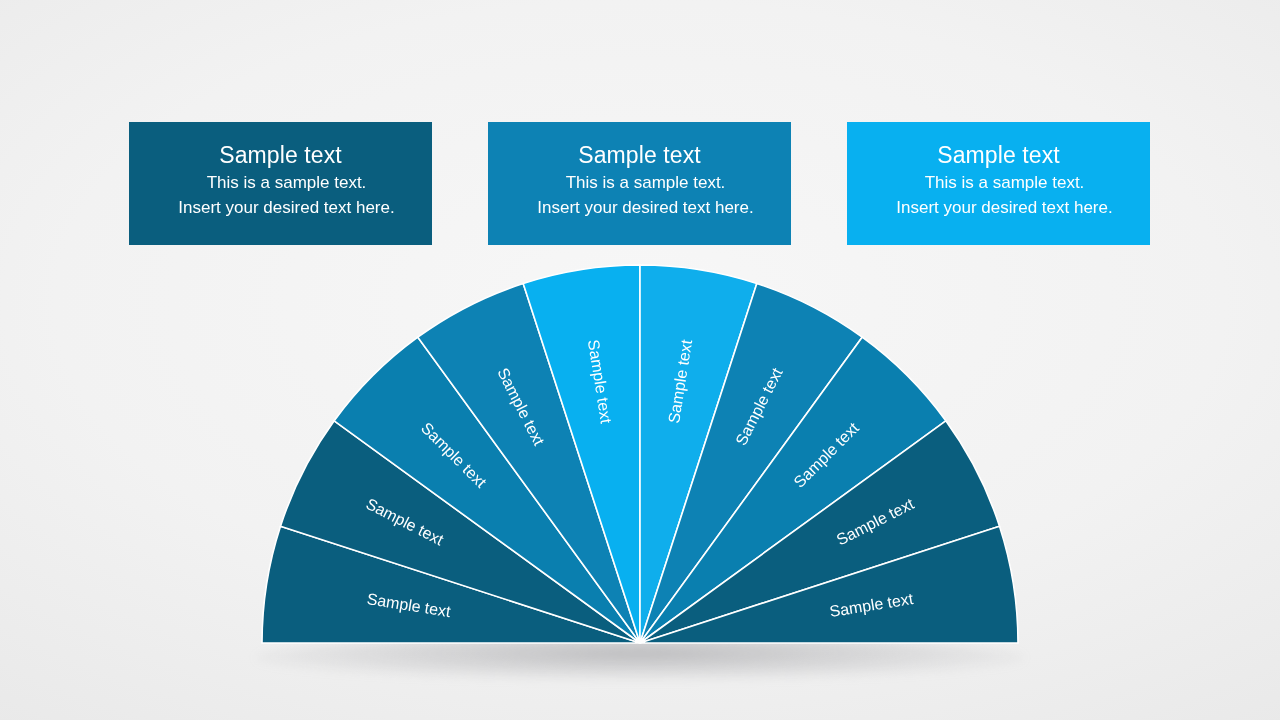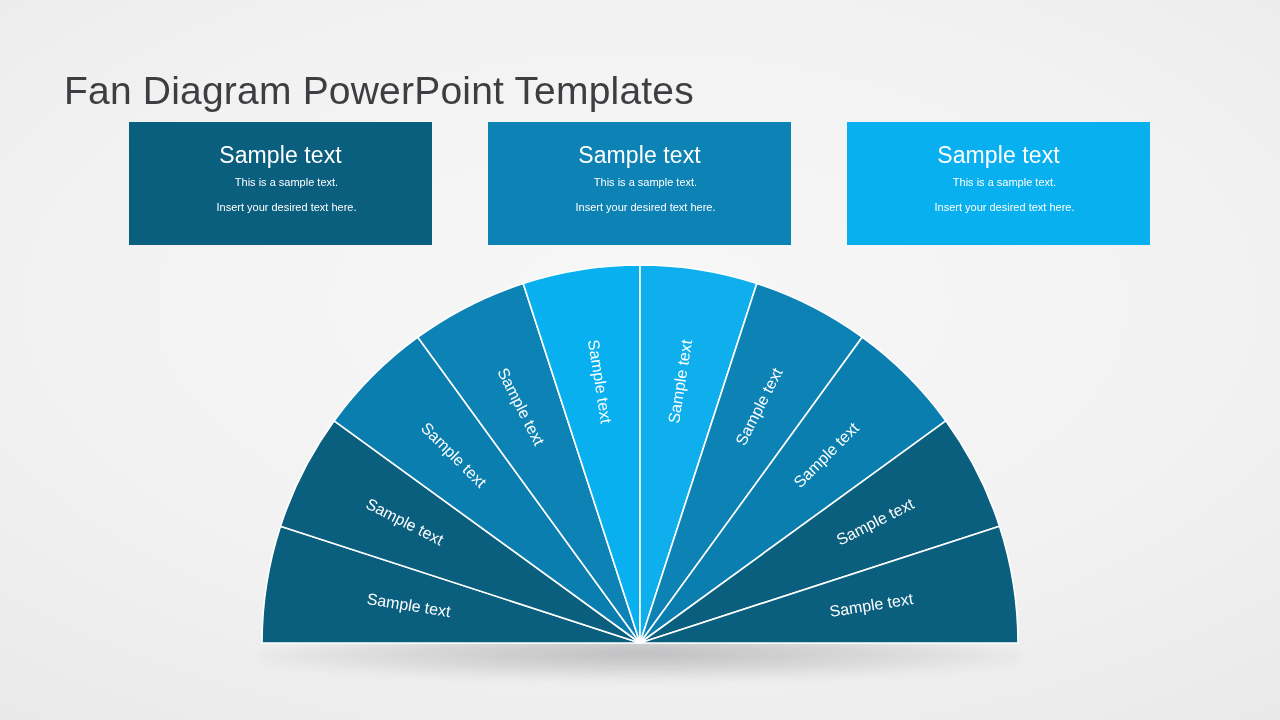--- a/index.html
+++ b/index.html
@@ -54,21 +54,21 @@
   .card-1 { left: 488px; }
   .card-2 { left: 847px; }
 
   .card-title {
     font-size: 23px;
     line-height: 30px;
     font-weight: normal;
     letter-spacing: 0.1px;
   }
   .card-line {
-    font-size: 11px;
+    font-size: 17px;
     line-height: 25px;
     font-weight: normal;
     margin-left: 12px;
   }
 
   
   #fan-wrap {
     position: absolute;
     left: 0;
     top: 0;
@@ -94,21 +94,20 @@
     font-family: "Liberation Sans", sans-serif;
     font-size: 16px;
     fill: #FFFFFF;
   }
 </style>
 </head>
 <body>
 
 <div id="slide">
 
-  <h1 id="page-title">Fan Diagram PowerPoint Templates</h1>
 
   <div id="cards">
 
     <div class="card card-0" style="background: rgb(10, 94, 126);">
       <div class="card-title">Sample text</div>
       <div class="card-line">This is a sample text.</div>
       <div class="card-line">Insert your desired text here.</div>
     </div>
 
     <div class="card card-1" style="background: rgb(13, 130, 180);">

